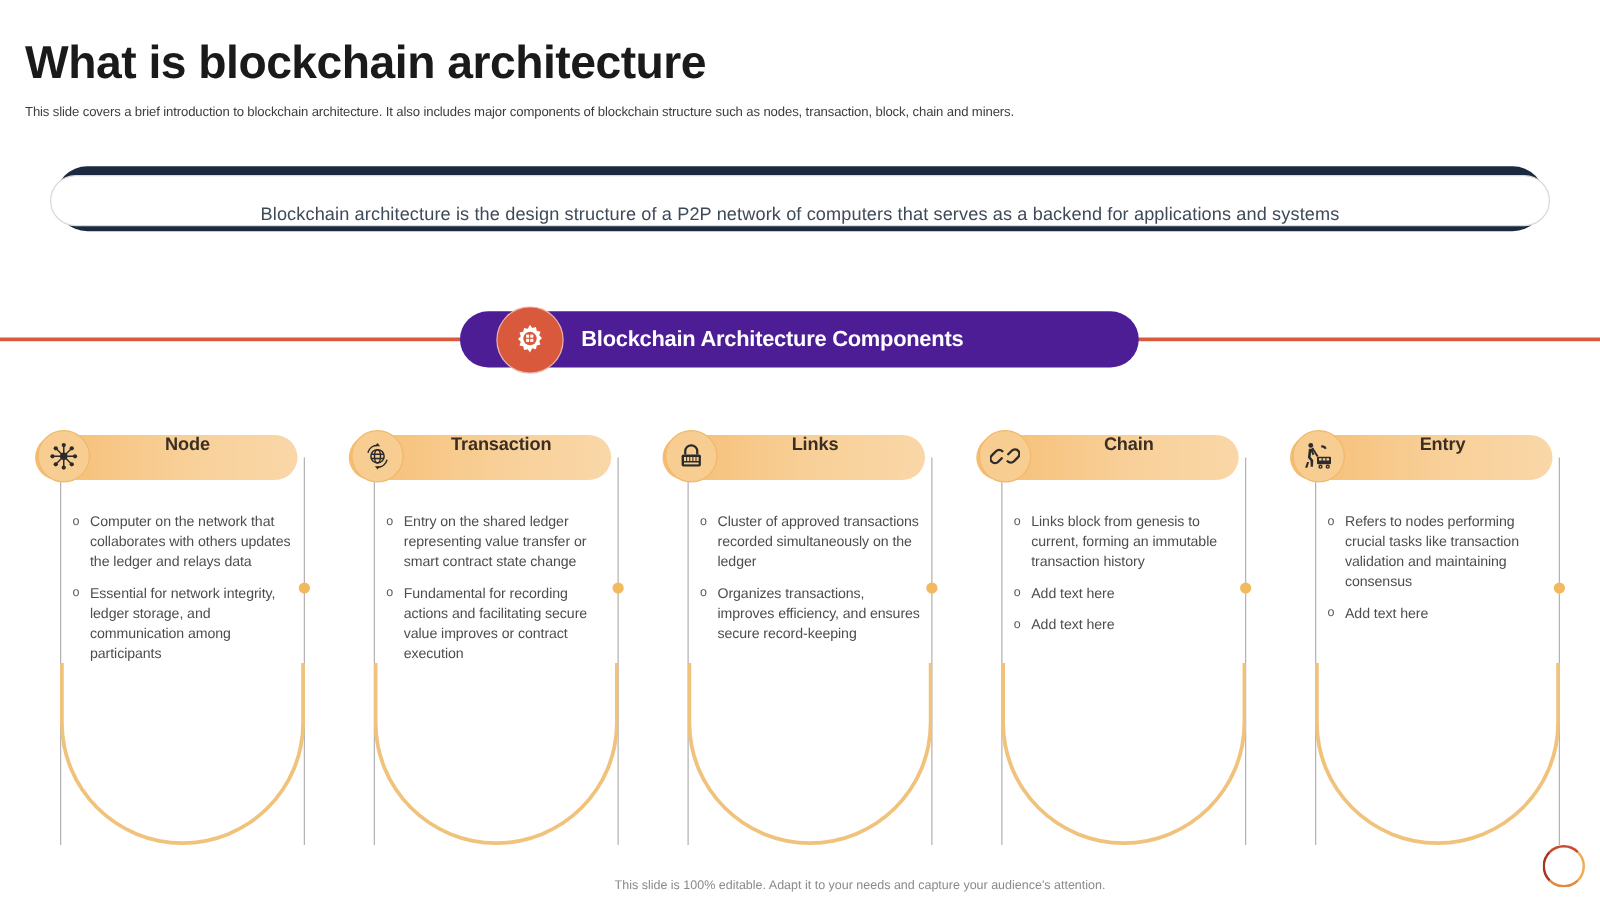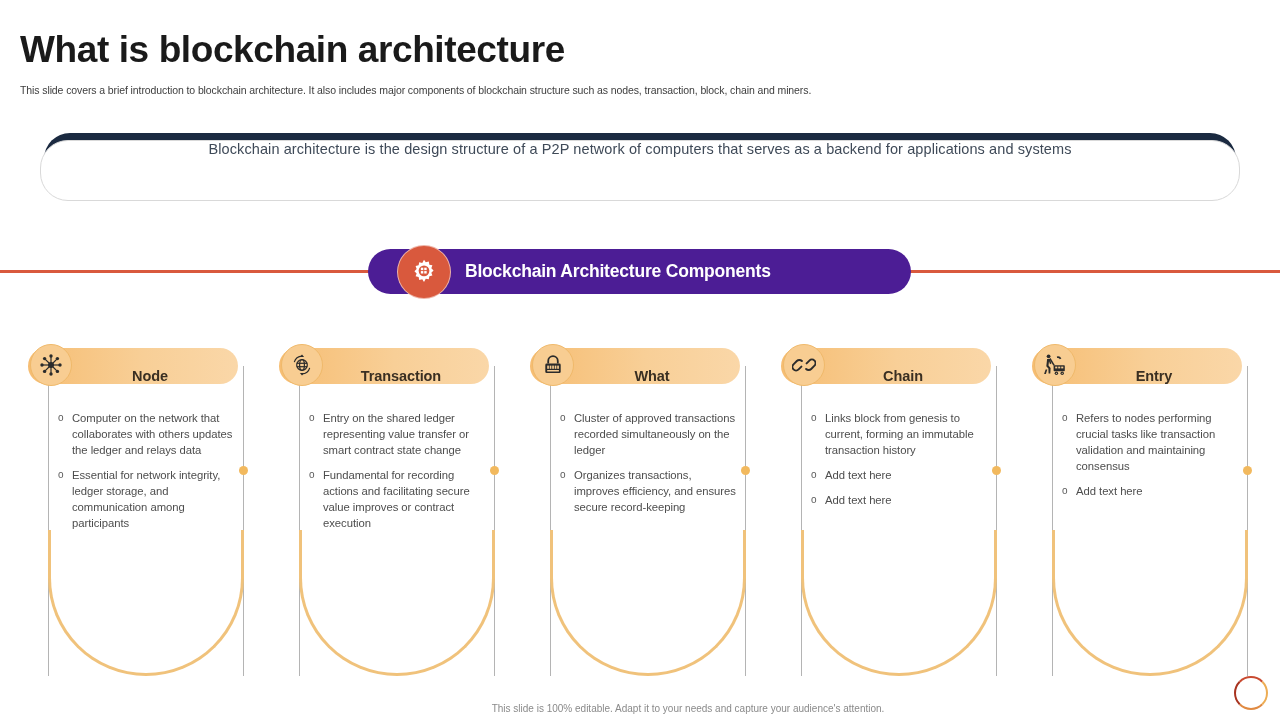--- a/index.html
+++ b/index.html
@@ -26,25 +26,25 @@
   .banner-wrap {
     position:absolute; left:40px; top:133px;
     width:1200px; height:62px;
   }
   .banner-shadow {
     position:absolute; left:4px; top:0; width:1192px; height:52px;
     background:#1b2a41;
     border-radius:26px;
   }
   .banner {
-    position:absolute; left:0; top:7px; width:1200px; height:61px;
+    position:absolute; left:0; top:7px; width:1200px; height:41px;
     background:#ffffff;
     border:1px solid #d9d9d9;
     border-radius:28px;
-    display:flex; align-items:flex-start; justify-content:center;
+    display:flex; align-items:flex-end; justify-content:center;
   }
   .banner-text {
     font-size:14.5px; color:#3f4a58; letter-spacing:0.1px;
   }
 
   
   .section-rule {
     position:absolute; left:0; top:270px; width:1280px; height:3px;
     background:#d9593d;
   }
@@ -99,21 +99,21 @@
     position:absolute; left:239px; top:136px;
     width:9px; height:9px; border-radius:50%;
     background:#f2b95e;
   }
 
   .col-pill {
     position:absolute; left:28px; top:18px;
     width:210px; height:36px;
     border-radius:18px;
     background:linear-gradient(90deg,#f6bd72 0%,#f8cf97 55%,#fad7a8 100%);
-    display:flex; align-items:flex-end; justify-content:center;
+    display:flex; align-items:flex-start; justify-content:center;
   }
   .col-pill-label {
     margin-left:34px;
     font-size:14.5px; font-weight:bold; color:#3a2f22;
     letter-spacing:-0.1px;
   }
   .col-icon {
     position:absolute; left:30px; top:344px;
     width:42px; height:42px; border-radius:50%;
     background:#f8cd92;
@@ -219,21 +219,21 @@
         <div class="bullet-text">Fundamental  for recording  actions and facilitating  secure value improves or contract execution</div>
       </div>
     </div>
   </div>
 
   <div class="col" style="left:502px;">
     <div class="col-rail"></div>
     <div class="col-rail-u"></div>
     <div class="rail-dot"></div>
     <div class="col-pill">
-      <div class="col-pill-label">What</div>
+      <div class="col-pill-label">Links</div>
     </div>
     <div class="col-bullets">
       <div class="bullet">
         <div class="bullet-mark">o</div>
         <div class="bullet-text">Cluster of approved transactions recorded simultaneously on the ledger</div>
       </div>
       <div class="bullet">
         <div class="bullet-mark">o</div>
         <div class="bullet-text">Organizes transactions, improves  efficiency, and ensures  secure record-keeping</div>
       </div>

